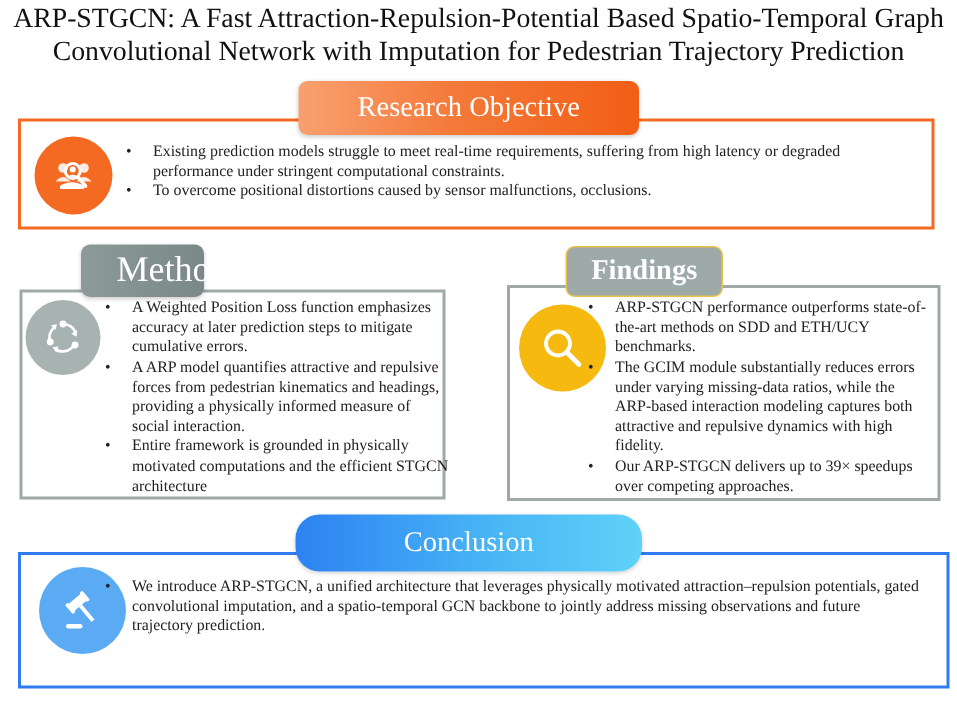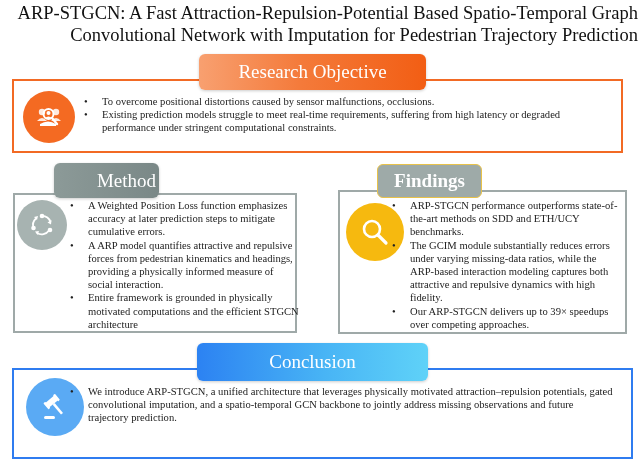--- a/index.html
+++ b/index.html
@@ -1,21 +1,21 @@
 <!DOCTYPE html>
 <html><head>
 <meta charset="utf-8">
 <style>
   * { box-sizing: border-box; margin: 0; padding: 0; }
   html, body { width: 638px; height: 472px; background: #ffffff; overflow: hidden; }
   body { position: relative; font-family: "Liberation Serif", "DejaVu Serif", serif; color: #1a1a1a; }
 
   .title {
     position: absolute; left: 0; top: 2px; width: 638px;
-    text-align: right; font-size: 18.5px; line-height: 22px; color: #111;
+    text-align: center; font-size: 18.5px; line-height: 22px; color: #111;
   }
 
   .panel { position: absolute; background: #fff; }
   .tab {
     position: absolute; display: flex; align-items: center; justify-content: center;
     color: #fff; border-radius: 6px; z-index: 2; margin-left: 16px;
   }
   .circle {
     position: absolute; border-radius: 50%;
     display: flex; align-items: center; justify-content: center;
@@ -27,39 +27,39 @@
   
   #obj { left: 12px; top: 79px; width: 611px; height: 74px; border: 2.5px solid #f26a24; }
   #obj-tab { left: 183px; top: 54px; width: 227px; height: 36px;
     background: linear-gradient(90deg, #f8a070 0%, #f47a3a 45%, #f25e14 100%);
     font-size: 19px; box-shadow: 0 1px 3px rgba(0,0,0,0.2); }
   #obj-circle { left: 23px; top: 91px; width: 52px; height: 52px; background: #f46a22; }
   #obj-list { left: 82px; top: 95px; width: 530px; }
 
   
   #method { left: 13px; top: 193px; width: 284px; height: 140px; border: 2.5px solid #9fa9a8; }
-  #method-tab { left: 38px; top: 163px; width: 105px; height: 35px;
+  #method-tab { left: 38px; top: 163px; width: 82px; height: 35px;
     background: linear-gradient(90deg, #8c9a98 0%, #7a8887 100%);
-    font-size: 19px; box-shadow: 0 1px 3px rgba(0,0,0,0.2); padding-left: 40px; }
+    font-size: 24px; box-shadow: 0 1px 3px rgba(0,0,0,0.2); padding-left: 40px; }
   #method-circle { left: 17px; top: 200px; width: 50px; height: 50px; background: #a7b3b1; }
   #method-list { left: 68px; top: 199px; width: 232px; }
 
   
   #find { left: 338px; top: 190px; width: 289px; height: 144px; border: 2.5px solid #9fa9a8; }
   #find-tab { left: 361px; top: 164px; width: 105px; height: 34px;
     background: #9eaaa8; border: 1.5px solid #e8c24a;
     font-size: 19px; font-weight: bold; }
   #find-circle { left: 346px; top: 203px; width: 58px; height: 58px; background: #f6b90f; }
   #find-list { left: 390px; top: 199px; width: 230px; }
 
   
   #conc { left: 12px; top: 368px; width: 621px; height: 91px; border: 2.5px solid #2f7cf0; }
   #conc-tab { left: 181px; top: 343px; width: 231px; height: 38px;
     background: linear-gradient(90deg, #2c82f2 0%, #48b4f5 55%, #5fd2f8 100%);
-    font-size: 19px; box-shadow: 0 1px 3px rgba(0,0,0,0.2); }
+    font-size: 19px; box-shadow: 0 1px 3px rgba(0,0,0,0.2); border-radius: 16px; }
   #conc-circle { left: 26px; top: 378px; width: 58px; height: 58px; background: #5aaaf4; }
   #conc-list { left: 68px; top: 385px; width: 548px; }
 </style>
 </head>
 <body>
 
 <div class="title">
   <div>ARP-STGCN: A Fast Attraction-Repulsion-Potential Based Spatio-Temporal Graph</div>
   <div>Convolutional Network with Imputation for Pedestrian Trajectory Prediction</div>
 </div>
@@ -73,22 +73,22 @@
     <circle cx="20" cy="6" r="3.2" fill="#fff" opacity="0.85"></circle>
     <path d="M15 15 q5 -6 10 0 z" fill="#fff" opacity="0.85"></path>
     <circle cx="12.5" cy="8" r="5" fill="none" stroke="#fff" stroke-width="2"></circle>
     <circle cx="12.5" cy="7" r="2" fill="#fff"></circle>
     <path d="M9 12 q3.5 -3 7 0" fill="#fff"></path>
     <line x1="16" y1="12" x2="21" y2="18" stroke="#fff" stroke-width="2.4" stroke-linecap="round"></line>
     <path d="M4 18 q8 -5 16 0 v2 h-16 z" fill="#fff"></path>
   </svg>
 </div>
 <ul class="bullets" id="obj-list">
+  <li>Existing prediction models struggle to meet real-time requirements, suffering from high latency or degraded performance under stringent computational constraints.</li>
   <li>To overcome positional distortions caused by sensor malfunctions, occlusions.</li>
-  <li>Existing prediction models struggle to meet real-time requirements, suffering from high latency or degraded performance under stringent computational constraints.</li>
 </ul>
 
 <div class="panel" id="method"></div>
 <div class="tab" id="method-tab">Method</div>
 <div class="circle" id="method-circle">
   <svg width="26" height="26" viewBox="0 0 26 26">
     <path d="M13 4 A9 9 0 0 1 21.5 10" fill="none" stroke="#fff" stroke-width="1.8"></path>
     <path d="M20 18.5 A9 9 0 0 1 8 21" fill="none" stroke="#fff" stroke-width="1.8"></path>
     <path d="M4.5 16 A9 9 0 0 1 7 6.5" fill="none" stroke="#fff" stroke-width="1.8"></path>
     <polygon points="22.5,8 22,12.5 18.5,10.5" fill="#fff"></polygon>

